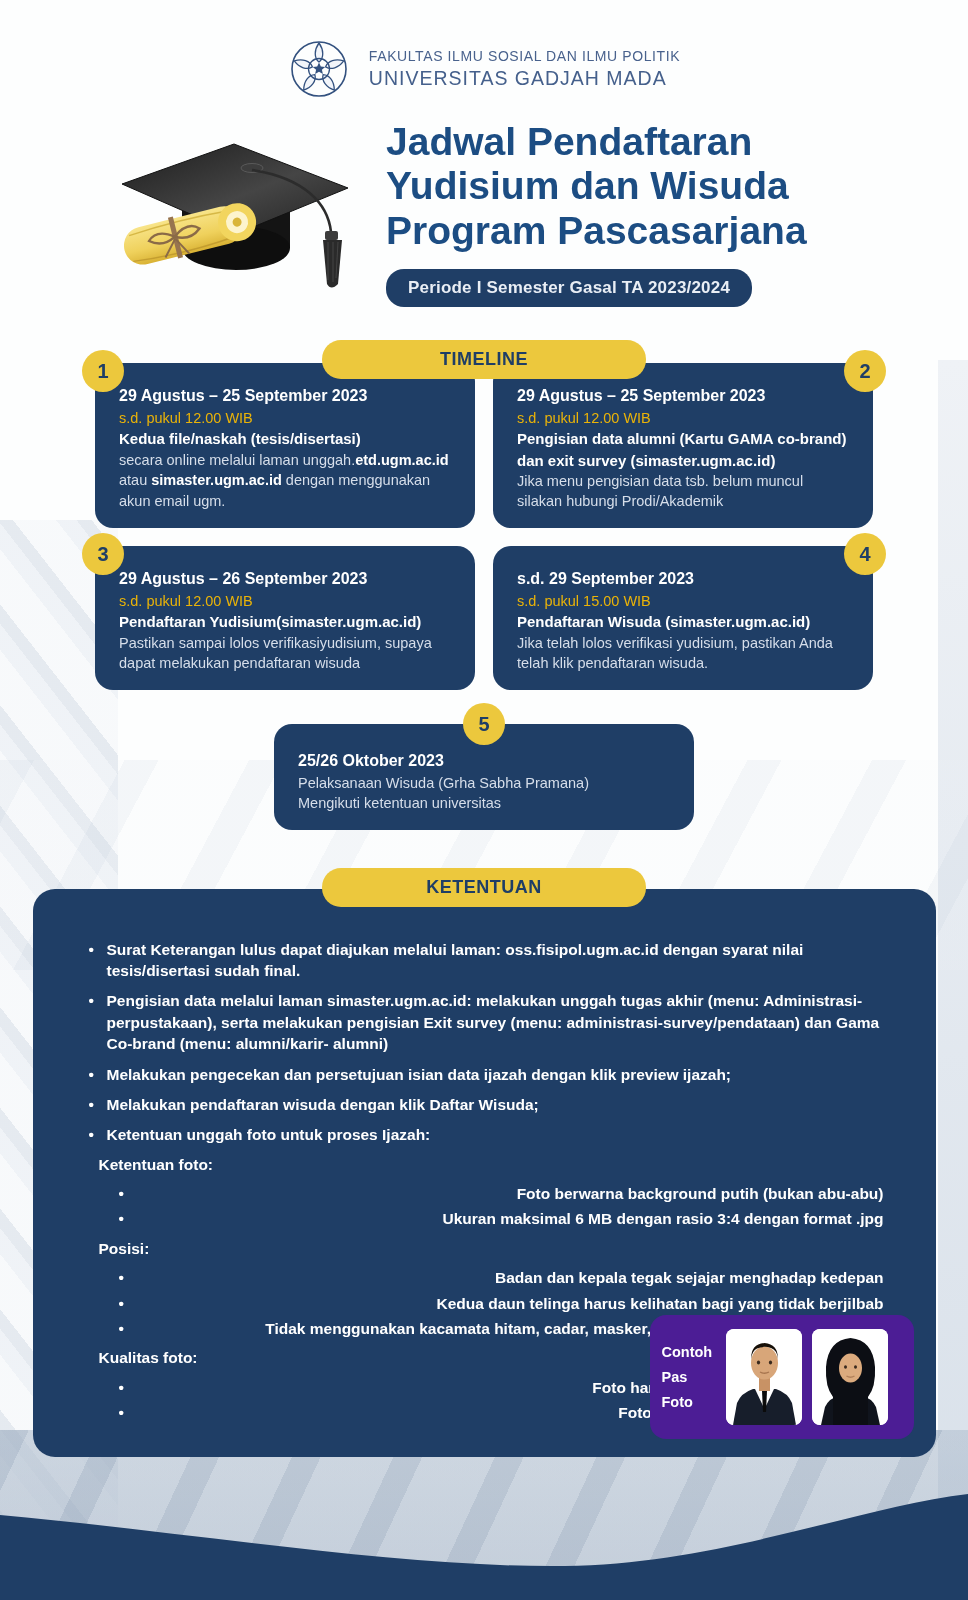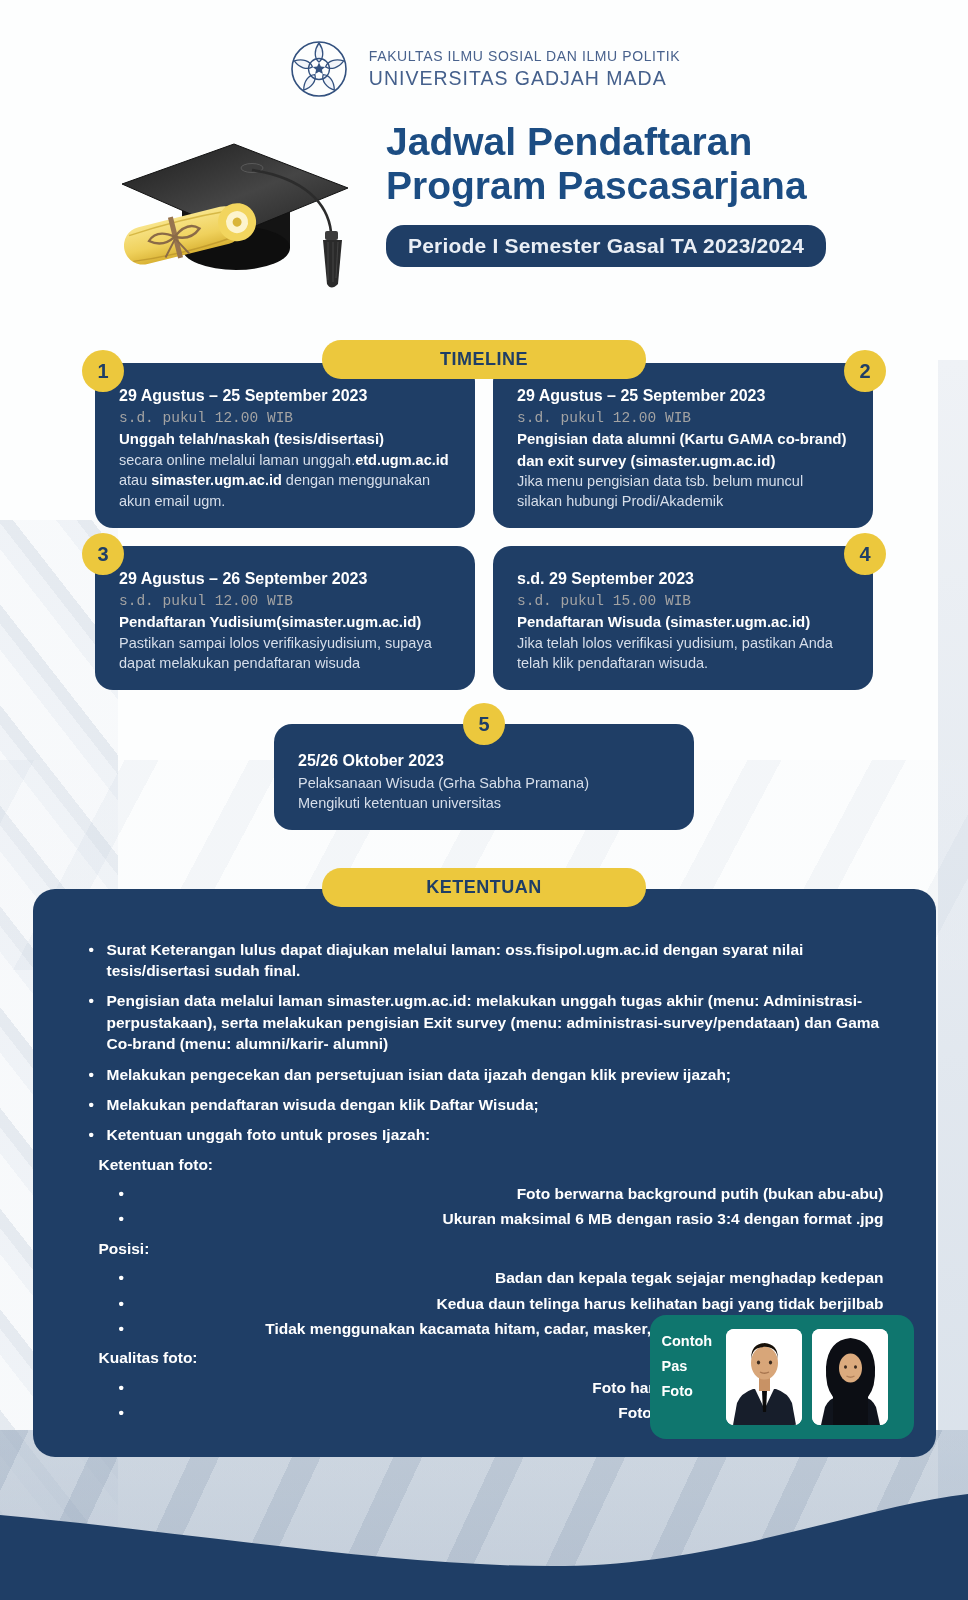--- a/index.html
+++ b/index.html
@@ -33,38 +33,38 @@
   .h-text{line-height:1.25;}
   .h-line1{font-size:14px;letter-spacing:.6px;color:#49628d;}
   .h-line2{font-size:19.5px;letter-spacing:1px;color:#45608c;}
   
   .hero{position:relative;z-index:2;display:flex;align-items:flex-start;padding:10px 51px 0 100px;}
   .hero-cap{flex:0 0 auto;margin-top:2px;}
   .hero-right{margin-left:18px;padding-top:10px;}
   .title{font-weight:bold;font-size:39px;line-height:1.14;color:#1c4d83;}
   .period-pill{
     display:inline-block;margin-top:16px;background:#1F3E66;color:#e9eef5;
-    font-size:21px;font-weight:bold;padding:9px 22px;border-radius:18px;letter-spacing:.2px;
+    font-size:17px;font-weight:bold;padding:9px 22px;border-radius:18px;letter-spacing:.2px;
   }
   
   .sec-pill{
     position:relative;z-index:3;width:324px;height:39px;margin:0 auto;border-radius:19px;
     background:#ECC83D;color:#1F3E66;font-weight:bold;font-size:18px;letter-spacing:.5px;
     display:flex;align-items:center;justify-content:center;
   }
   
   .timeline{position:relative;z-index:2;width:778px;margin:28px auto 0;}
   .tl-pill{margin-bottom:-16px;}
   .tl-grid{display:grid;grid-template-columns:1fr 1fr;gap:18px;}
   .card{
     position:relative;background:#1F3E66;border-radius:18px;color:#d6deea;
     padding:22px 24px 16px;font-size:14.5px;line-height:1.42;
   }
   .card .c-date{color:#ffffff;font-weight:bold;font-size:16px;}
-  .card .c-time{color:#a3a3a3;font-family:Liberation Mono, monospace;}
+  .card .c-time{color:#eab308;}
   .card .c-title{color:#ffffff;font-weight:bold;font-size:15px;}
   .card .c-body{margin:0;color:#d6deea;}
   .card b{color:#ffffff;font-weight:bold;}
   .badge{
     position:absolute;width:42px;height:42px;border-radius:50%;background:#ECC83D;
     color:#1F3E66;font-weight:bold;font-size:20px;display:flex;align-items:center;justify-content:center;
   }
   .b-tl{left:-13px;top:-13px;}
   .b-tr{right:-13px;top:-13px;}
   .card5{width:372px;margin:34px auto 0;padding-top:26px;}
@@ -78,22 +78,22 @@
   }
   ul.kt-list, ul.kt-sublist{list-style:none;margin:8px;padding:0;}
   ul.kt-list > li{position:relative;padding-left:22px;margin-bottom:9px;}
   ul.kt-list > li::before{content:"•";position:absolute;left:4px;color:#ffffff;}
   .kt-group{margin-top:2px;}
   .kt-label{padding-left:22px;margin-bottom:2px;}
   ul.kt-sublist > li{position:relative;padding-left:52px;margin-bottom:4px;text-align:right;}
   ul.kt-sublist > li::before{content:"•";position:absolute;left:34px;color:#ffffff;}
   .photo-box{
     position:absolute;right:22px;bottom:18px;width:240px;
-    background:#0f766e;border-radius:16px;padding:14px 12px;
-    display:flex;gap:10px;align-items:flex-start;
+    background:#4c1d95;border-radius:16px;padding:14px 12px;
+    display:flex;gap:10px;align-items:center;
   }
   .photo-label{width:54px;font-size:14.5px;line-height:1.7;font-weight:bold;color:#fff;}
   .pas-photo{border-radius:8px;background:#fff;flex:0 0 auto;}
   
   .footer-wave{position:absolute;left:0;bottom:0;width:968px;height:130px;z-index:1;}
 </style>
 </head>
 <body>
 
 <div class="page">
@@ -168,37 +168,38 @@
         <circle cx="116" cy="27" r="4.5" fill="#d9b53a"></circle>
         <rect x="50" y="6" width="5" height="42" fill="#97744f"></rect>
         <path d="M52 26 q-16 -12 -26 -2 q12 10 26 2 Z" fill="none" stroke="#8a6a47" stroke-width="2.4"></path>
         <path d="M52 26 q16 -12 26 -2 q-12 10 -26 2 Z" fill="none" stroke="#8a6a47" stroke-width="2.4"></path>
         <path d="M52 28 l-14 16 M52 28 l10 18" stroke="#8a6a47" stroke-width="2" fill="none"></path>
       </g>
     </svg>
     <div class="hero-right">
       <div class="title">
         <div>Jadwal Pendaftaran</div>
+        <div>Yudisium dan Wisuda</div>
         <div>Program Pascasarjana</div>
       </div>
       <div class="period-pill">Periode I Semester Gasal TA 2023/2024</div>
     </div>
   </div>
 
   <div class="timeline">
     <div class="sec-pill tl-pill">
       <span>TIMELINE</span>
     </div>
 
     <div class="tl-grid">
       <div class="card">
         <div class="badge b-tl">1</div>
         <div class="c-date">29 Agustus – 25 September 2023</div>
         <div class="c-time">s.d. pukul 12.00 WIB</div>
-        <div class="c-title">Unggah telah/naskah (tesis/disertasi)</div>
+        <div class="c-title">Kedua file/naskah (tesis/disertasi)</div>
         <p class="c-body"><span>secara online melalui laman unggah.</span><b>etd.ugm.ac.id</b><span> atau </span><b>simaster.ugm.ac.id</b><span>  dengan menggunakan akun email ugm.</span></p>
       </div>
 
       <div class="card">
         <div class="badge b-tr">2</div>
         <div class="c-date">29 Agustus – 25 September 2023</div>
         <div class="c-time">s.d. pukul 12.00 WIB</div>
         <div class="c-title">Pengisian data alumni (Kartu GAMA co-brand) dan exit survey (simaster.ugm.ac.id)</div>
         <p class="c-body">Jika menu pengisian data tsb. belum muncul silakan hubungi Prodi/Akademik</p>
       </div>

